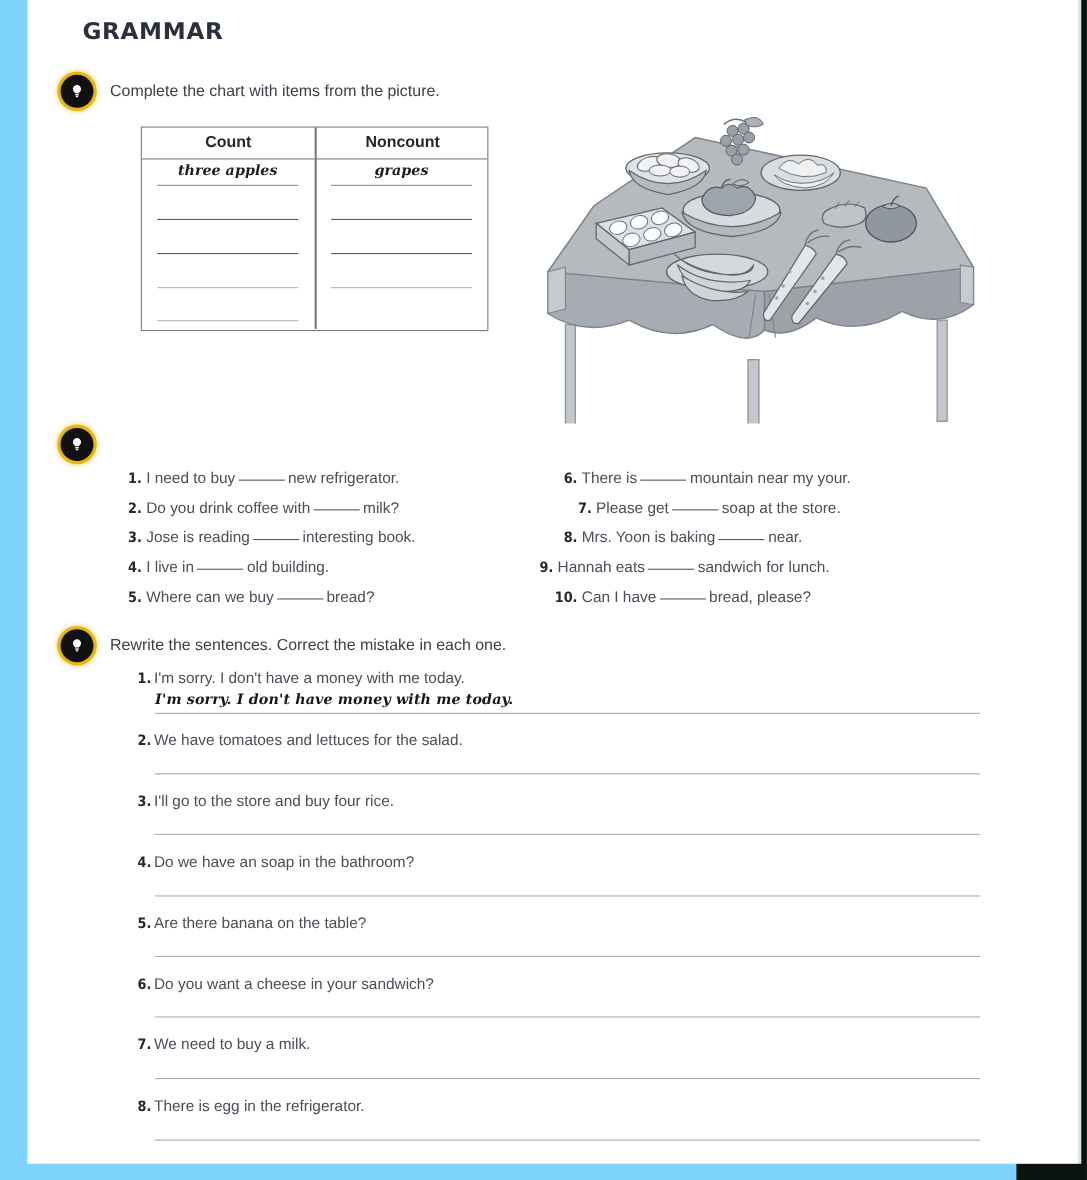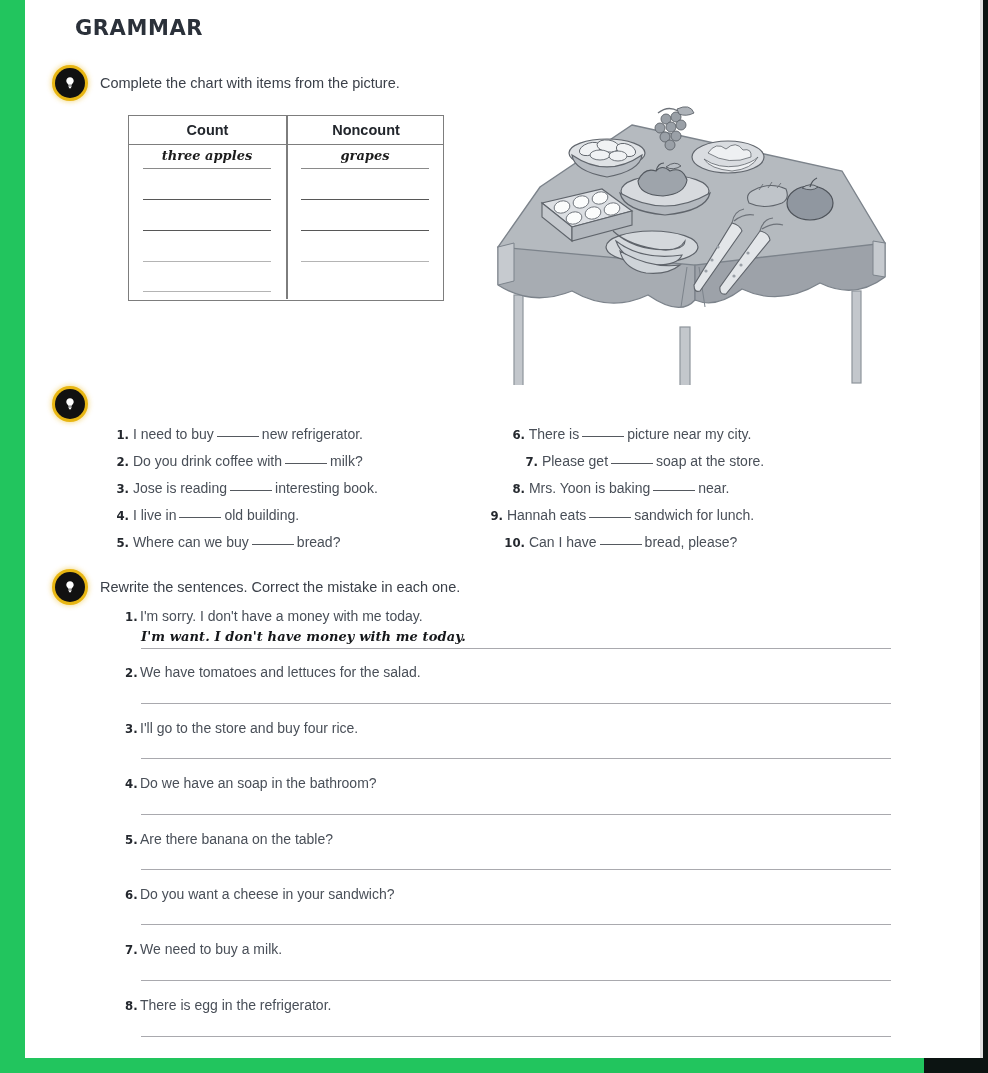--- a/index.html
+++ b/index.html
@@ -12,21 +12,21 @@
     height: 1073px;
     overflow: hidden;
     font-family: "Liberation Sans", sans-serif;
   }
 
   
   #page-frame {
     position: absolute;
     left: 0; top: 0;
     width: 924px; height: 1073px;
-    background: #22c55e;
+    background: #7dd3fc;
   }
   #page-sheet {
     position: absolute;
     left: 25px; top: 0;
     width: 955px;
     height: 1058px;
     background: #ffffff;
   }
   #right-rule {
     position: absolute;
@@ -380,37 +380,37 @@
         <rect x="6.8" y="12.1" width="2.4" height="1.2" rx="0.6" fill="#ffffff"></rect>
       </svg>
     </div>
 
     <div class="ex-item" style="left:88px; top:425px;"><span class="ex-num" style="width:16px;">1.</span> <span>I need to buy</span><span class="blank"></span><span>new refrigerator.</span></div>
     <div class="ex-item" style="left:88px; top:452px;"><span class="ex-num" style="width:16px;">2.</span> <span>Do you drink coffee with</span><span class="blank"></span><span>milk?</span></div>
     <div class="ex-item" style="left:88px; top:479px;"><span class="ex-num" style="width:16px;">3.</span> <span>Jose is reading</span><span class="blank"></span><span>interesting book.</span></div>
     <div class="ex-item" style="left:88px; top:506px;"><span class="ex-num" style="width:16px;">4.</span> <span>I live in</span><span class="blank"></span><span>old building.</span></div>
     <div class="ex-item" style="left:88px; top:533px;"><span class="ex-num" style="width:16px;">5.</span> <span>Where can we buy</span><span class="blank"></span><span>bread?</span></div>
 
-    <div class="ex-item" style="left:478px; top:425px;"><span class="ex-num" style="width:22px;">6.</span> <span>There is</span><span class="blank"></span><span>picture near my city.</span></div>
+    <div class="ex-item" style="left:478px; top:425px;"><span class="ex-num" style="width:22px;">6.</span> <span>There is</span><span class="blank"></span><span>mountain near my your.</span></div>
     <div class="ex-item" style="left:491px; top:452px;"><span class="ex-num" style="width:22px;">7.</span> <span>Please get</span><span class="blank"></span><span>soap at the store.</span></div>
     <div class="ex-item" style="left:478px; top:479px;"><span class="ex-num" style="width:22px;">8.</span> <span>Mrs. Yoon is baking</span><span class="blank"></span><span>near.</span></div>
     <div class="ex-item" style="left:456px; top:506px;"><span class="ex-num" style="width:22px;">9.</span> <span>Hannah eats</span><span class="blank"></span><span>sandwich for lunch.</span></div>
     <div class="ex-item" style="left:478px; top:533px;"><span class="ex-num" style="width:22px;">10.</span> <span>Can I have</span><span class="blank"></span><span>bread, please?</span></div>
 
     <div class="bulb" style="left:30px; top:572px;">
       <svg width="16" height="16" viewBox="0 0 16 16" aria-hidden="true">
         <path d="M8 2.2c-2.1 0-3.7 1.6-3.7 3.6 0 1.4 0.8 2.3 1.4 3 0.3 0.3 0.5 0.6 0.5 0.9h3.6c0-0.3 0.2-0.6 0.5-0.9 0.6-0.7 1.4-1.6 1.4-3C11.7 3.8 10.1 2.2 8 2.2z" fill="#ffffff"></path>
         <rect x="6.4" y="10.4" width="3.2" height="1.3" fill="#ffffff"></rect>
         <rect x="6.8" y="12.1" width="2.4" height="1.2" rx="0.6" fill="#ffffff"></rect>
       </svg>
     </div>
     <div class="instr" style="left:75px; top:579px;">Rewrite the sentences. Correct the mistake in each one.</div>
 
     <div class="rw-item" style="top:608px;"><span class="rw-num">1.</span><span>I'm sorry. I don't have a money with me today.</span></div>
-    <div class="answer-written" style="top:629px;">I'm want. I don't have money with me today.</div>
+    <div class="answer-written" style="top:629px;">I'm sorry. I don't have money with me today.</div>
     <div class="answer-line" style="top:648px;"></div>
 
     <div class="rw-item" style="top:664px;"><span class="rw-num">2.</span><span>We have tomatoes and lettuces for the salad.</span></div>
     <div class="answer-line" style="top:703px;"></div>
 
     <div class="rw-item" style="top:720px;"><span class="rw-num">3.</span><span>I'll go to the store and buy four rice.</span></div>
     <div class="answer-line" style="top:758px;"></div>
 
     <div class="rw-item" style="top:775px;"><span class="rw-num">4.</span><span>Do we have an soap in the bathroom?</span></div>
     <div class="answer-line" style="top:814px;"></div>

